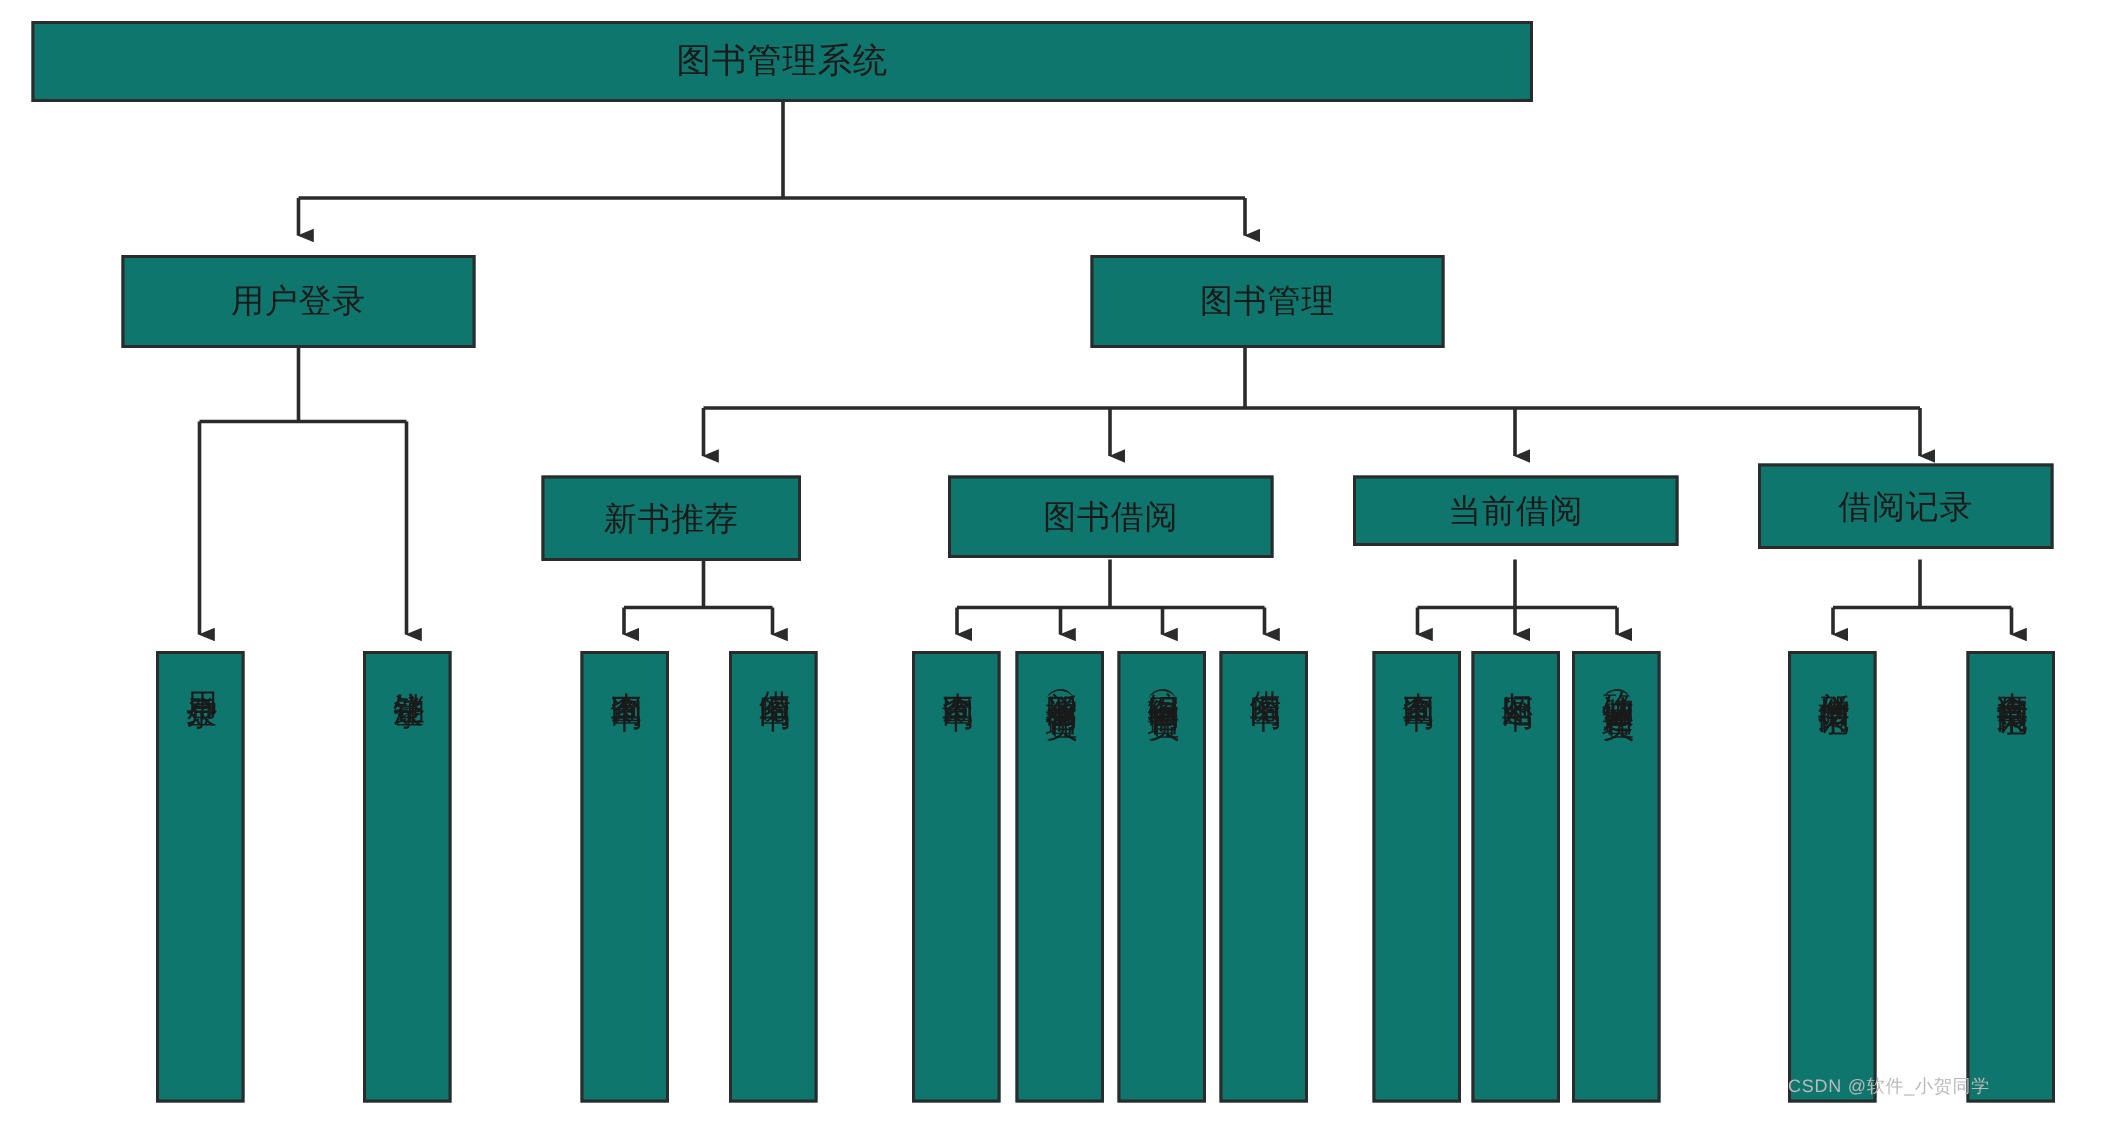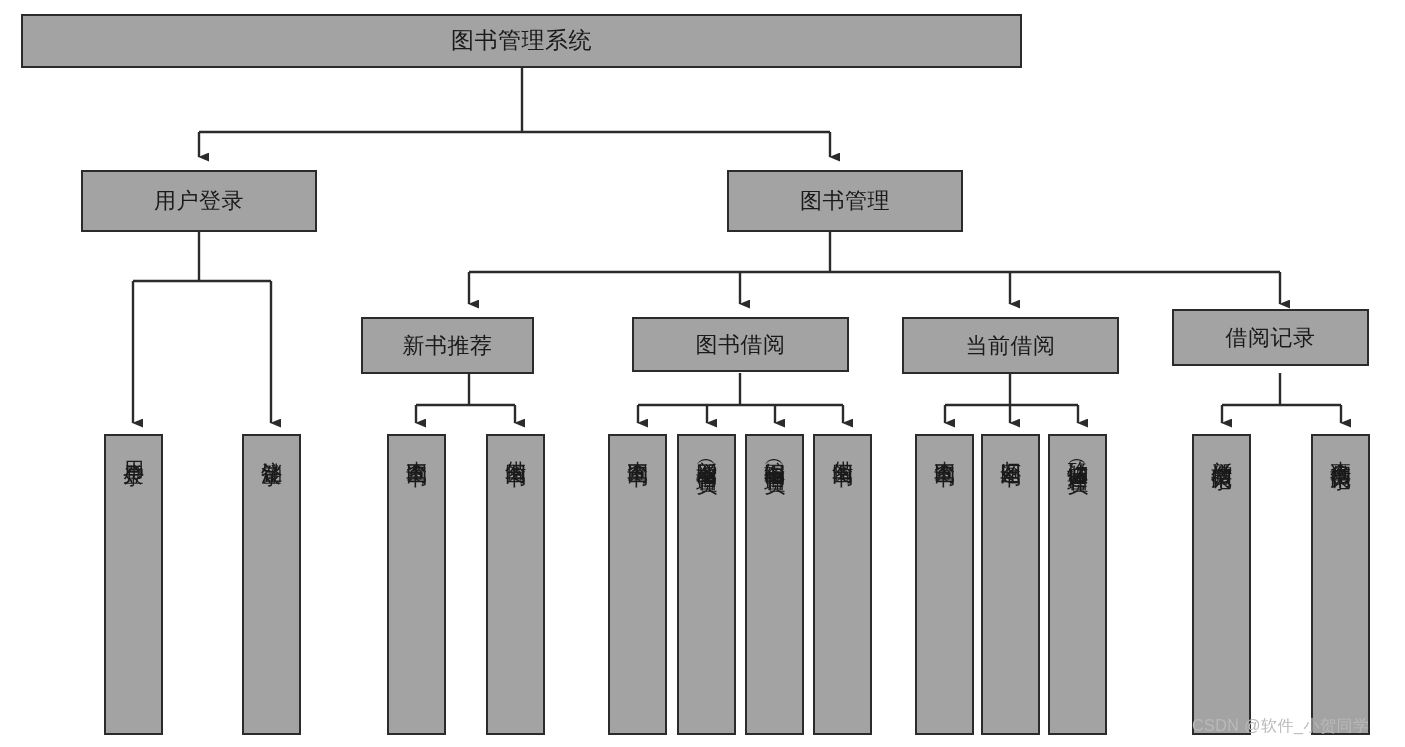--- a/index.html
+++ b/index.html
@@ -23,21 +23,21 @@
     position: absolute;
     left: 0;
     top: 0;
     width: 1405px;
     height: 747px;
   }
   .node-box {
     position: absolute;
     box-sizing: border-box;
     border: 2px solid #2b2b2b;
-    background: #a3a3a3;
+    background: #0f766e;
     display: flex;
     align-items: center;
     justify-content: center;
     text-align: center;
     z-index: 3;
   }
   .node-label {
     display: block;
     line-height: 1.18;
     letter-spacing: 0.5px;
@@ -62,21 +62,21 @@
     text-orientation: upright;
     font-size: 21px;
     line-height: 1.16;
     letter-spacing: 2px;
     max-height: 100%;
   }
   #watermark {
     position: absolute;
     left: 1192px;
     top: 716px;
-    font-size: 16px;
+    font-size: 12px;
     color: #b9b9b9;
     white-space: nowrap;
     z-index: 6;
     letter-spacing: 0.5px;
   }
 </style>
 </head>
 <body>
 
 <div id="diagram-root">
@@ -144,21 +144,21 @@
   </div>
 
   <div class="node-box node-h" style="left:361px; top:317px; width:173px; height:57px;">
     <span class="node-label">新书推荐</span>
   </div>
 
   <div class="node-box node-h" style="left:632px; top:317px; width:217px; height:55px;">
     <span class="node-label">图书借阅</span>
   </div>
 
-  <div class="node-box node-h" style="left:902px; top:317px; width:217px; height:57px;">
+  <div class="node-box node-h" style="left:902px; top:317px; width:217px; height:47px;">
     <span class="node-label">当前借阅</span>
   </div>
 
   <div class="node-box node-h" style="left:1172px; top:309px; width:197px; height:57px;">
     <span class="node-label">借阅记录</span>
   </div>
 
   <div class="node-box node-v" style="left:104px; top:434px; width:59px; height:301px;">
     <span class="node-label">用户登录</span>
   </div>

